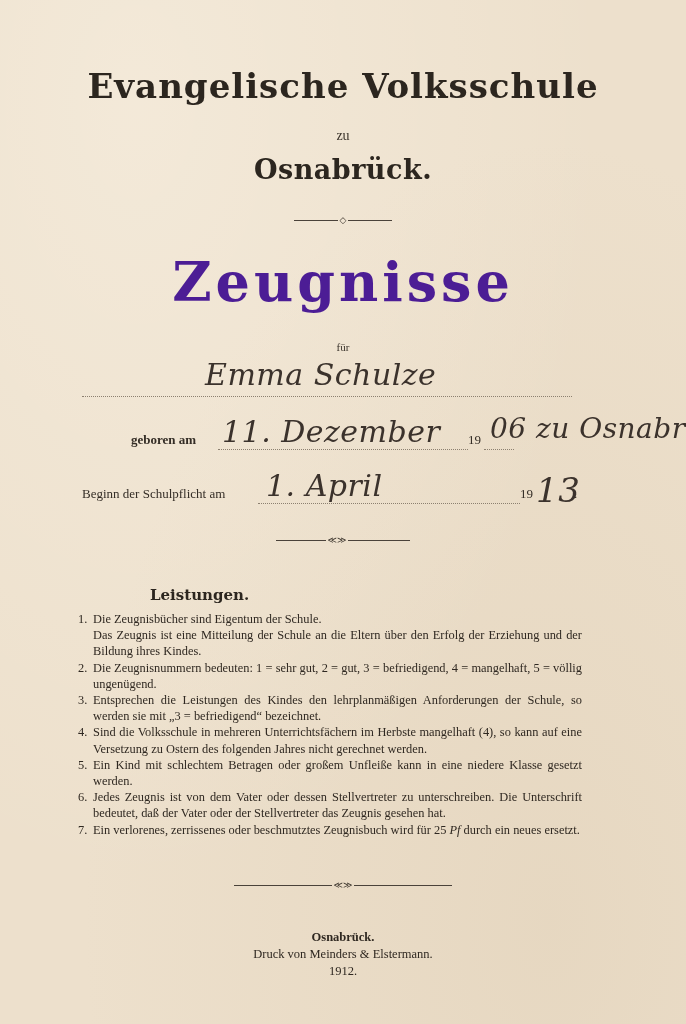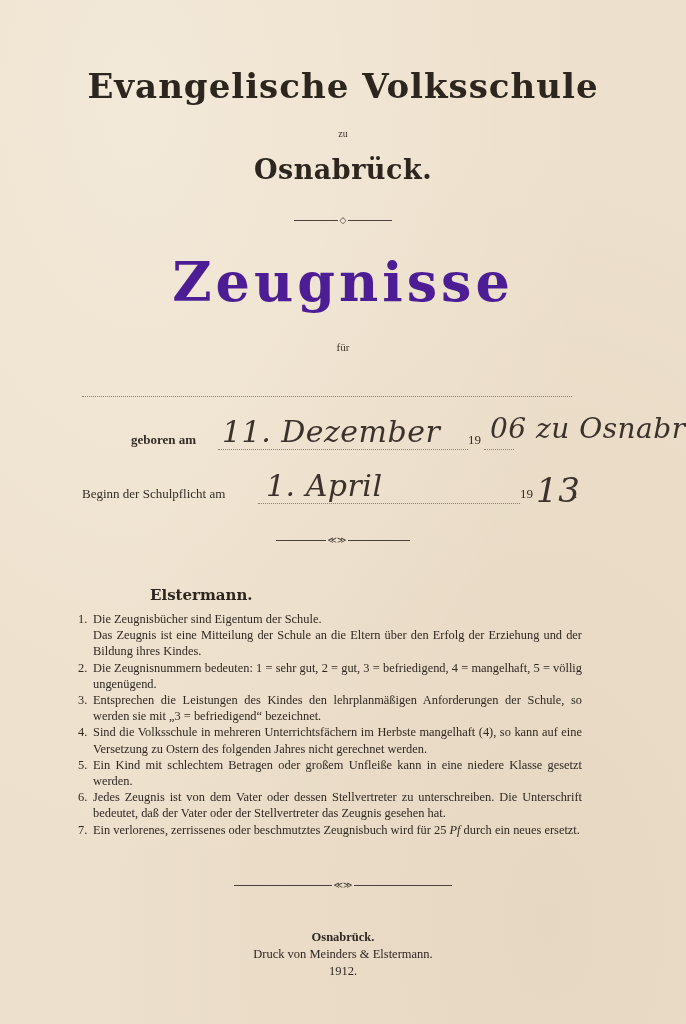--- a/index.html
+++ b/index.html
@@ -29,21 +29,21 @@
     .school-title {
       top: 66px;
       font-family: "DejaVu Serif", serif;
       font-size: 34px;
       font-weight: bold;
       letter-spacing: 1px;
       color: #2c261f;
     }
     .zu {
       top: 128px;
-      font-size: 10px;
+      font-size: 14px;
       font-family: "Liberation Serif", serif;
       color: #3a332b;
     }
     .city {
       top: 154px;
       font-size: 27px;
       font-weight: bold;
       color: #2c261f;
       font-family: "DejaVu Serif", serif;
       letter-spacing: 0.5px;
@@ -189,20 +189,21 @@
   <div class="abs center ornament orn1">
     <span class="line" style="width:44px"></span>
     <span class="glyph">◇</span>
     <span class="line" style="width:44px"></span>
   </div>
 
   <div class="abs center doc-title">Zeugnisse</div>
   <div class="abs center fuer">für</div>
 
   <div class="abs name-line"></div>
+  <div class="abs handwriting name-value">Emma Schulze</div>
 
   <div class="abs label born-label">geboren am</div>
   <div class="abs born-line"></div>
   <div class="abs handwriting born-day">11. Dezember</div>
   <div class="abs label born-year-prefix">19</div>
   <div class="abs born-year-line"></div>
   <div class="abs handwriting born-year-value">06 zu Osnabrück</div>
 
   <div class="abs label school-label">Beginn der Schulpflicht am</div>
   <div class="abs school-line"></div>
@@ -210,21 +211,21 @@
   <div class="abs label school-year-prefix">19</div>
   <div class="abs handwriting school-year-value">13</div>
   <div class="abs label school-year-dot">.</div>
 
   <div class="abs center ornament orn2">
     <span class="line" style="width:50px"></span>
     <span class="glyph">≪≫</span>
     <span class="line" style="width:62px"></span>
   </div>
 
-  <div class="abs remarks-heading">Elstermann.</div>
+  <div class="abs remarks-heading">Leistungen.</div>
 
   <ul class="abs remarks">
     <li>
       <span class="num">1.</span>
       <span class="txt">
         <span>Die Zeugnisbücher sind Eigentum der Schule.</span><br>
         <span>Das Zeugnis ist eine Mitteilung der Schule an die Eltern über den Erfolg der Erziehung und der Bildung ihres Kindes.</span>
       </span>
     </li>
     <li>

